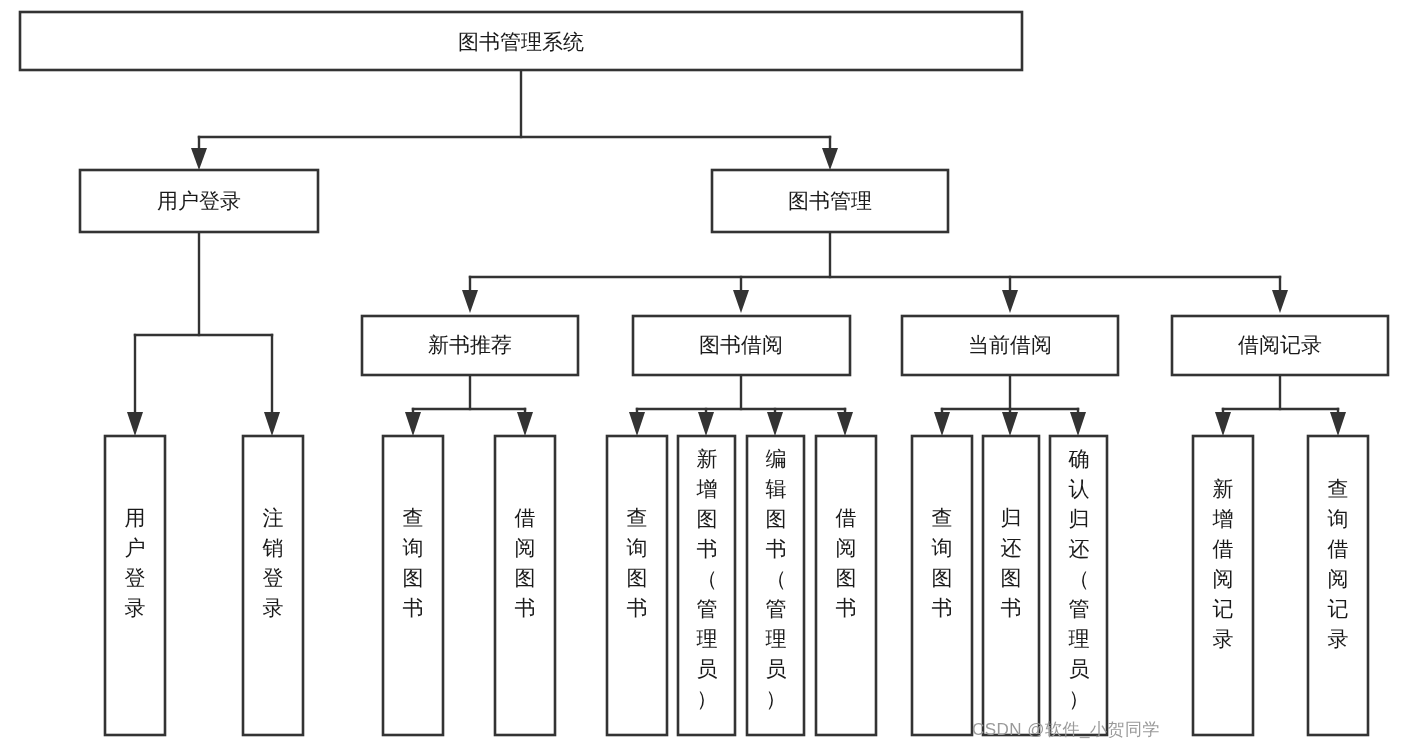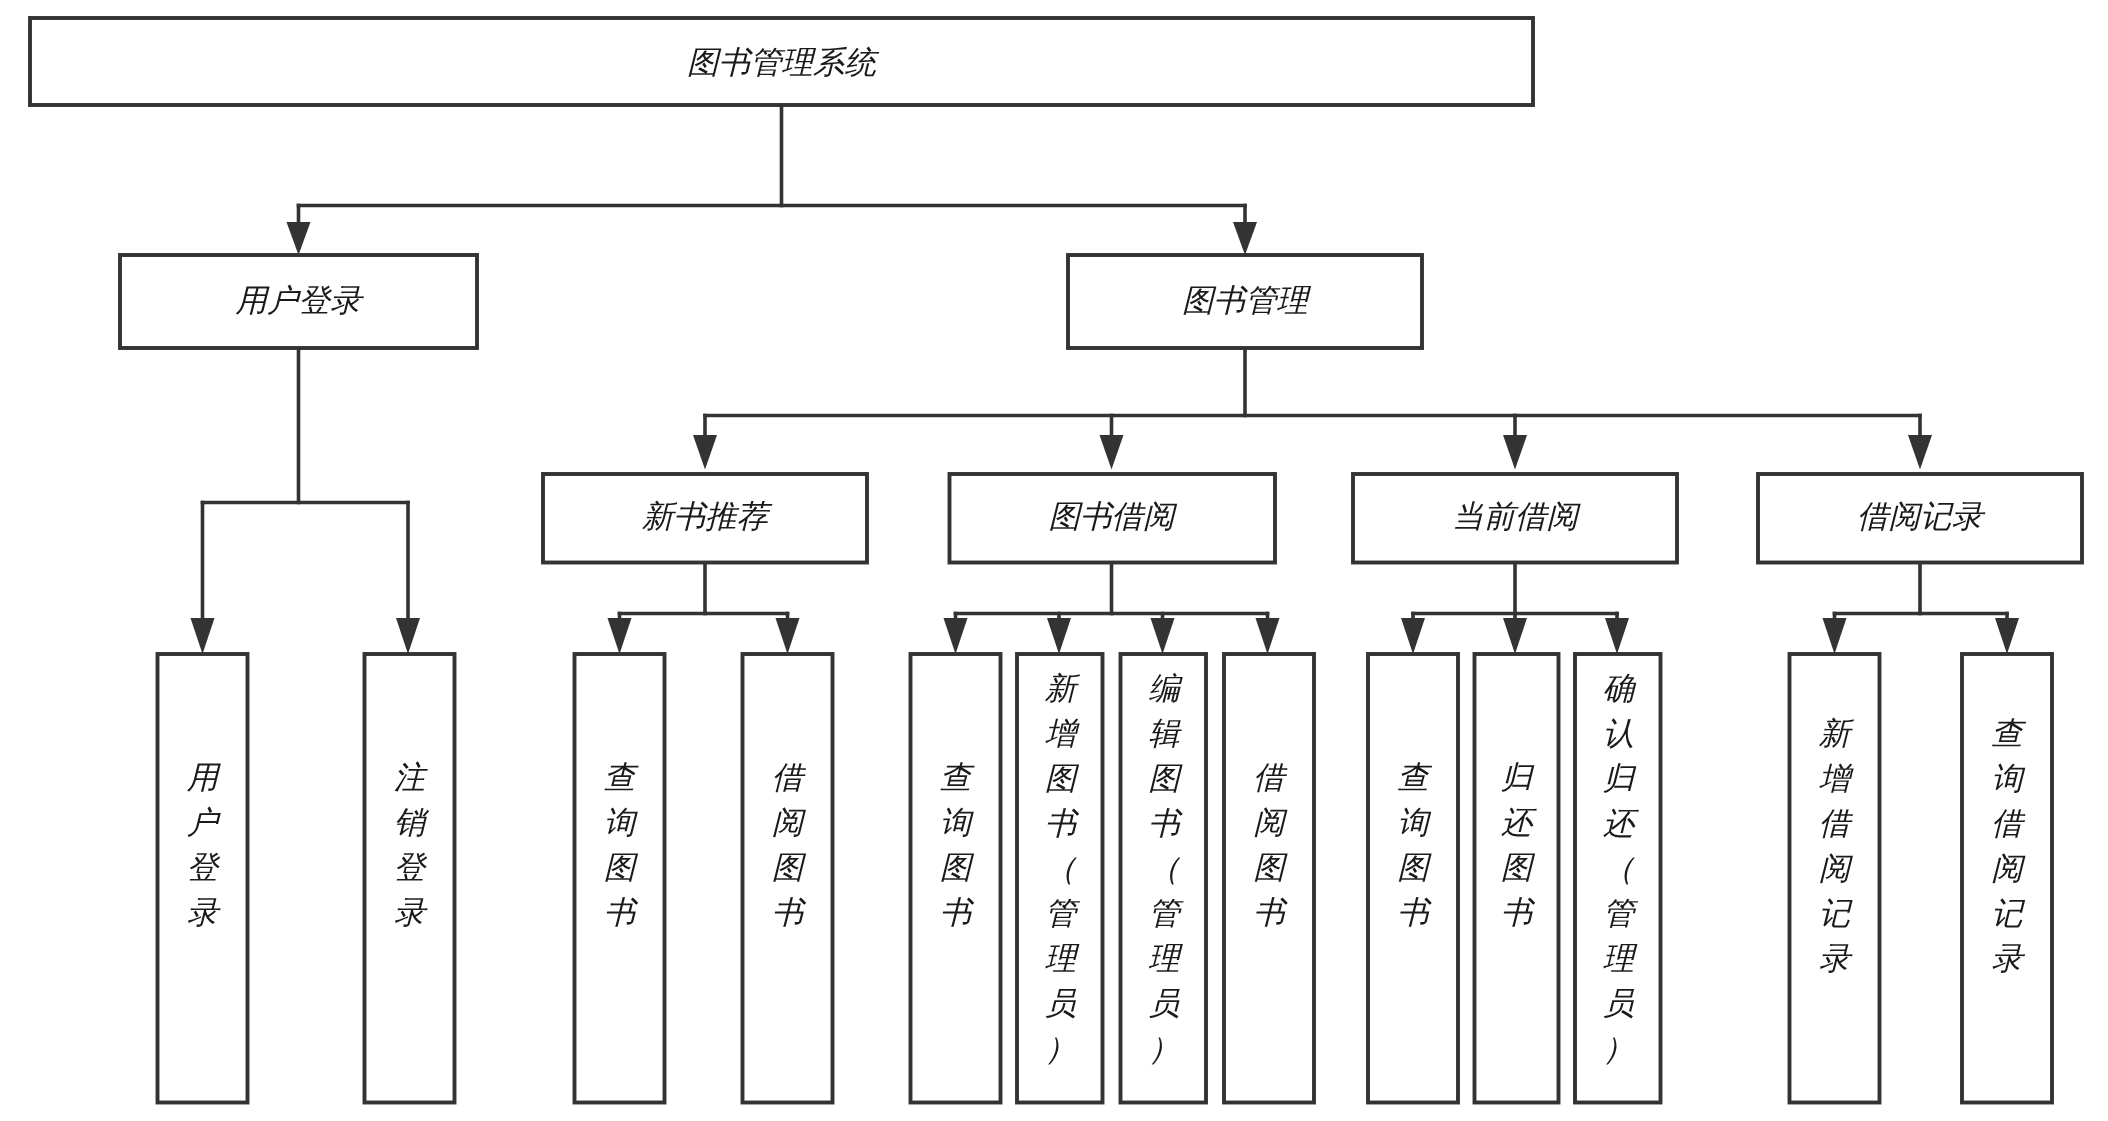--- a/index.html
+++ b/index.html
@@ -13,21 +13,20 @@
     font-family: "Liberation Sans", "DejaVu Sans", sans-serif;
     overflow: hidden;
     position: relative;
   }
   #diagram-root {
     position: absolute;
     left: 0;
     top: 0;
     width: 1168px;
     height: 747px;
-    font-style: italic;
   }
   svg.diagram {
     display: block;
     width: 1405px;
     height: 747px;
   }
   .node-box {
     fill: #ffffff;
     stroke: #333333;
     stroke-width: 2.6;
@@ -231,13 +230,14 @@
       <text class="node-label-v" x="1223" y="496"><tspan x="1223" dy="0">新</tspan><tspan x="1223" dy="30">增</tspan><tspan x="1223" dy="30">借</tspan><tspan x="1223" dy="30">阅</tspan><tspan x="1223" dy="30">记</tspan><tspan x="1223" dy="30">录</tspan></text>
     </g>
 
     <g>
       <rect class="node-box" x="1308" y="436" width="60" height="299"></rect>
       <text class="node-label-v" x="1338" y="496"><tspan x="1338" dy="0">查</tspan><tspan x="1338" dy="30">询</tspan><tspan x="1338" dy="30">借</tspan><tspan x="1338" dy="30">阅</tspan><tspan x="1338" dy="30">记</tspan><tspan x="1338" dy="30">录</tspan></text>
     </g>
 
   </svg>
 
+  <div class="watermark">CSDN @软件_小贺同学</div>
 </div>
 
 </body></html>

